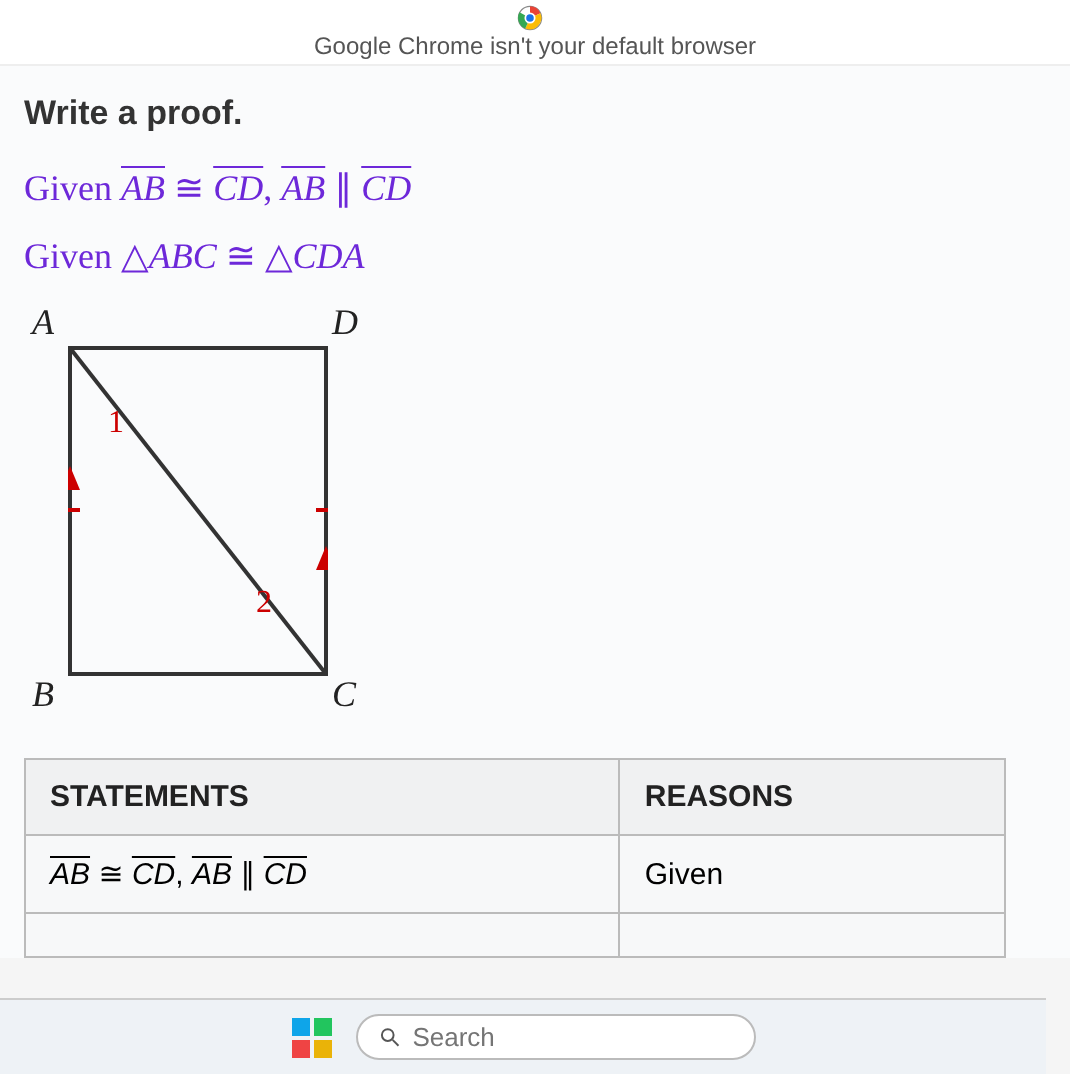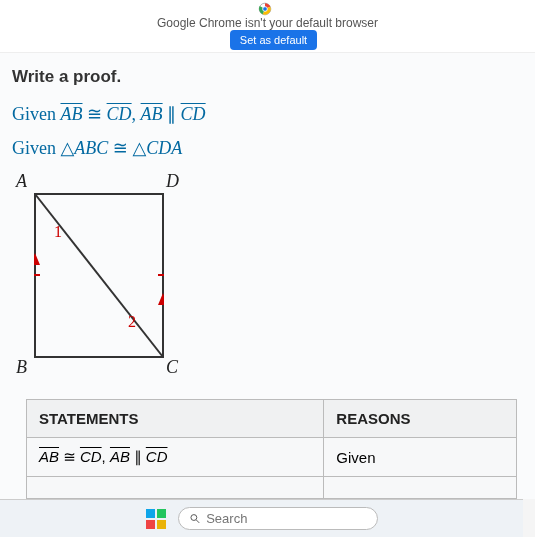--- a/index.html
+++ b/index.html
@@ -42,21 +42,21 @@
   }
   .prompt {
     font-size: 17px;
     color: #333;
     margin-bottom: 16px;
     font-weight: bold;
   }
   .math-line {
     font-family: "Times New Roman", serif;
     font-size: 18px;
-    color: #0369a1;
+    color: #6d28d9;
     margin-bottom: 12px;
   }
   .overline {
     text-decoration: overline;
     font-style: italic;
   }
   .tri { font-style: normal; }
   .it { font-style: italic; }
   .diagram-wrap {
     position: relative;
@@ -68,21 +68,20 @@
   .dlabel { position: absolute; font-size: 18px; font-style: italic; color: #222; }
   .lblA { left: 0; top: 0; }
   .lblD { left: 150px; top: 0; }
   .lblB { left: 0; top: 186px; }
   .lblC { left: 150px; top: 186px; }
   .rect-svg { position: absolute; left: 18px; top: 22px; }
   .num1 { position: absolute; left: 38px; top: 52px; color: #c00; font-size: 16px; font-style: normal; }
   .num2 { position: absolute; left: 112px; top: 142px; color: #c00; font-size: 16px; font-style: normal; }
   .proof-table {
     width: 96%;
-    margin-left: 14px;
     border-collapse: collapse;
     background: #f7f8f9;
   }
   .proof-table td, .proof-table th {
     border: 1px solid #bbb;
     padding: 10px 12px;
     text-align: left;
     font-size: 15px;
   }
   .proof-table th {
@@ -134,21 +133,20 @@
     <svg viewBox="0 0 24 24" width="14" height="14">
       <circle cx="12" cy="12" r="10" fill="#fff" stroke="#888" stroke-width="1"></circle>
       <circle cx="12" cy="12" r="4" fill="#1a73e8"></circle>
       <path d="M12 2 A10 10 0 0 1 21 8 L12 12 Z" fill="#ea4335"></path>
       <path d="M21 8 A10 10 0 0 1 8 21 L12 12 Z" fill="#fbbc05"></path>
       <path d="M8 21 A10 10 0 0 1 3 7 L12 12 Z" fill="#34a853"></path>
       <circle cx="12" cy="12" r="4" fill="#1a73e8" stroke="#fff" stroke-width="1.5"></circle>
     </svg>
   </span>
   <span>Google Chrome isn't your default browser</span>
-  <button class="set-default-btn">Set as default</button>
 </div>
 
 <div class="content">
   <div class="prompt">Write a proof.</div>
 
   <div class="math-line">
     <span>Given</span>
     <span class="overline">AB</span>
     <span>≅</span>
     <span class="overline">CD</span>,

